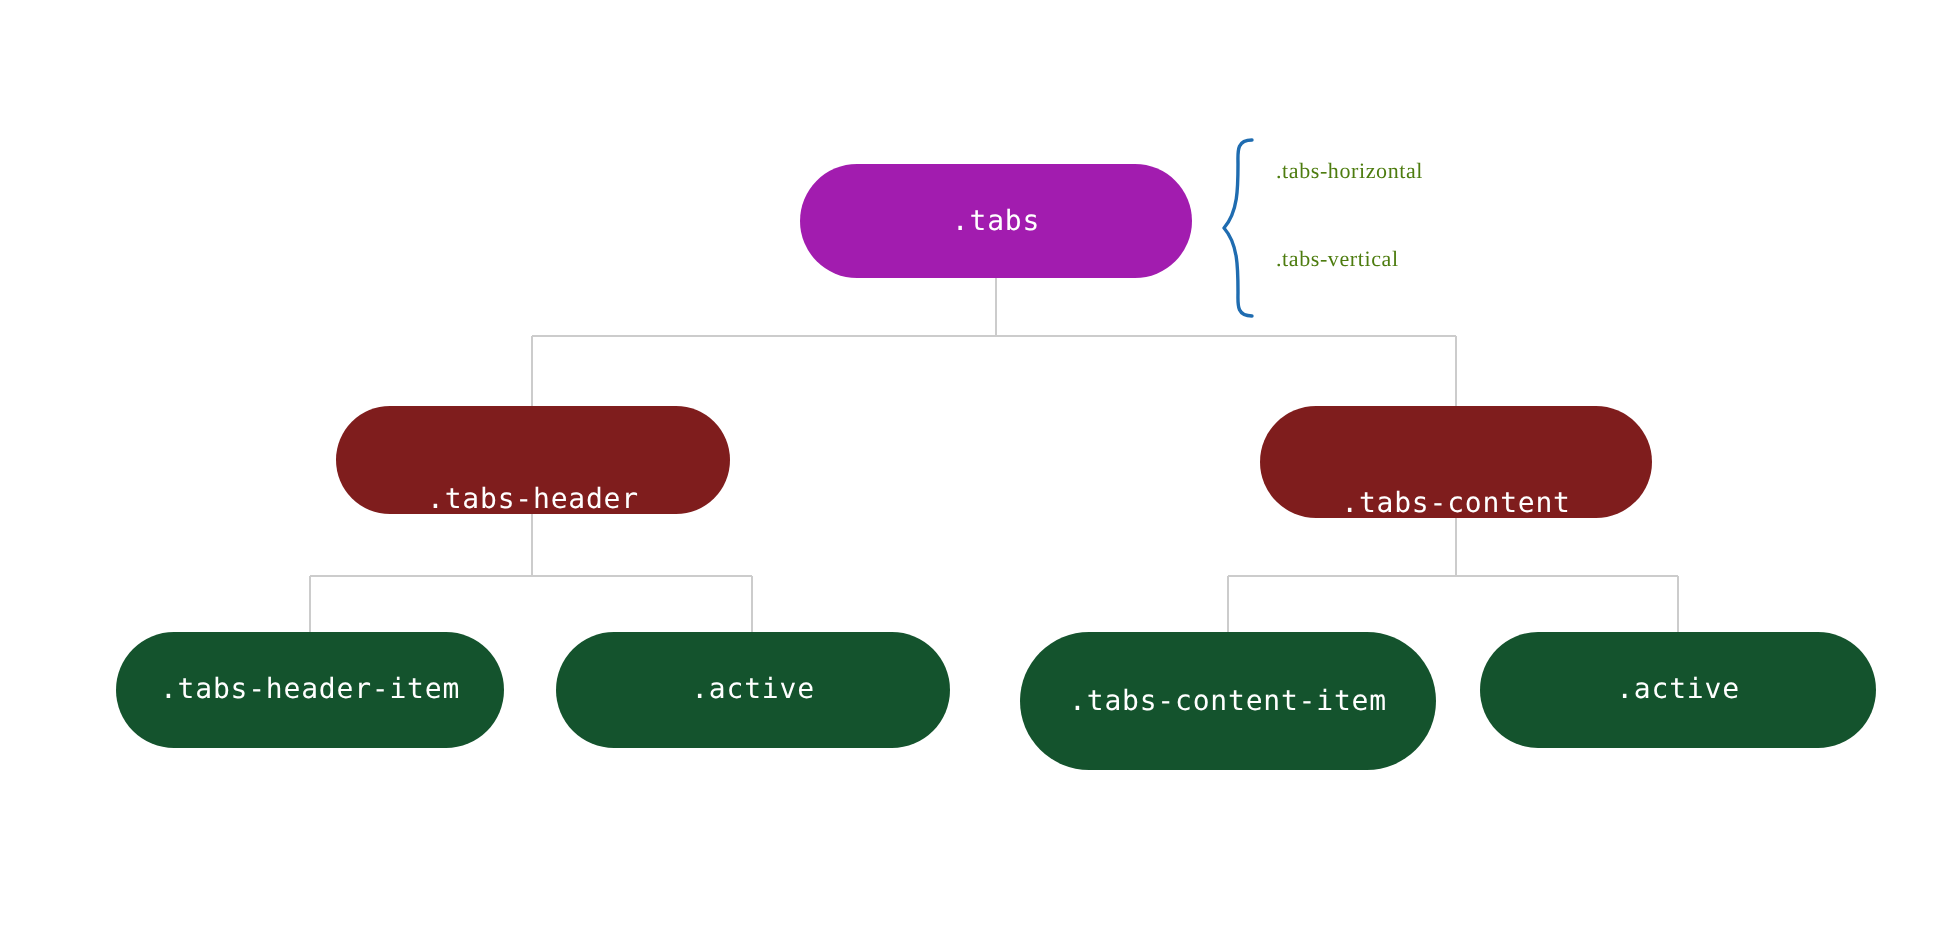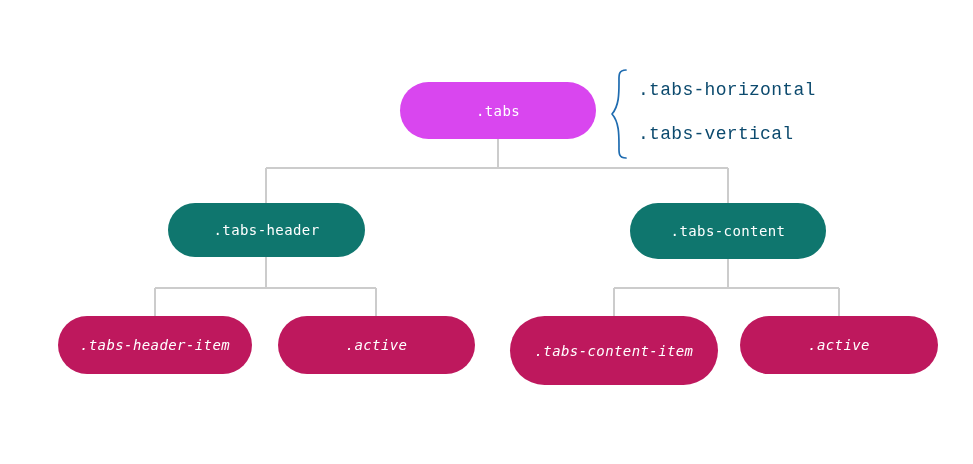--- a/index.html
+++ b/index.html
@@ -41,23 +41,23 @@
     font-family: "DejaVu Sans Mono", "Liberation Mono", monospace;
     font-size: 14px;
     letter-spacing: 0.4px;
     white-space: nowrap;
     text-align: center;
   }
   .node-label {
     display: block;
     line-height: 1;
   }
-  .level-1 { background: #d946ef; text-align: center; }
-  .level-2 { background: #0f766e; }
-  .level-3 { background: #be185d; font-style: italic; }
+  .level-1 { background: #a21caf; text-align: center; }
+  .level-2 { background: #7f1d1d; align-items: flex-end; }
+  .level-3 { background: #14532d; }
 
   
   #node-tabs              { left: 400px; top:  82px; width: 196px; height: 57px; }
   #node-tabs-header       { left: 168px; top: 203px; width: 197px; height: 54px; }
   #node-tabs-content      { left: 630px; top: 203px; width: 196px; height: 56px; }
   #node-tabs-header-item  { left:  58px; top: 316px; width: 194px; height: 58px; }
   #node-active-header     { left: 278px; top: 316px; width: 197px; height: 58px; }
   #node-tabs-content-item { left: 510px; top: 316px; width: 208px; height: 69px; }
   #node-active-content    { left: 740px; top: 316px; width: 198px; height: 58px; }
 
@@ -71,23 +71,23 @@
     height: 100px;
   }
   #brace-svg {
     position: absolute;
     left: 0;
     top: 0;
   }
   .annotation-text {
     position: absolute;
     left: 30px;
-    font-family: Liberation Mono, monospace;
-    font-size: 18px;
-    color: #0c4a6e;
+    font-family: Liberation Serif, serif;
+    font-size: 11px;
+    color: #4d7c0f;
     letter-spacing: 0.3px;
     white-space: nowrap;
     line-height: 1;
   }
   #annotation-horizontal { top: 17px; }
   #annotation-vertical   { top: 61px; }
 </style>
 </head>
 <body>
 

